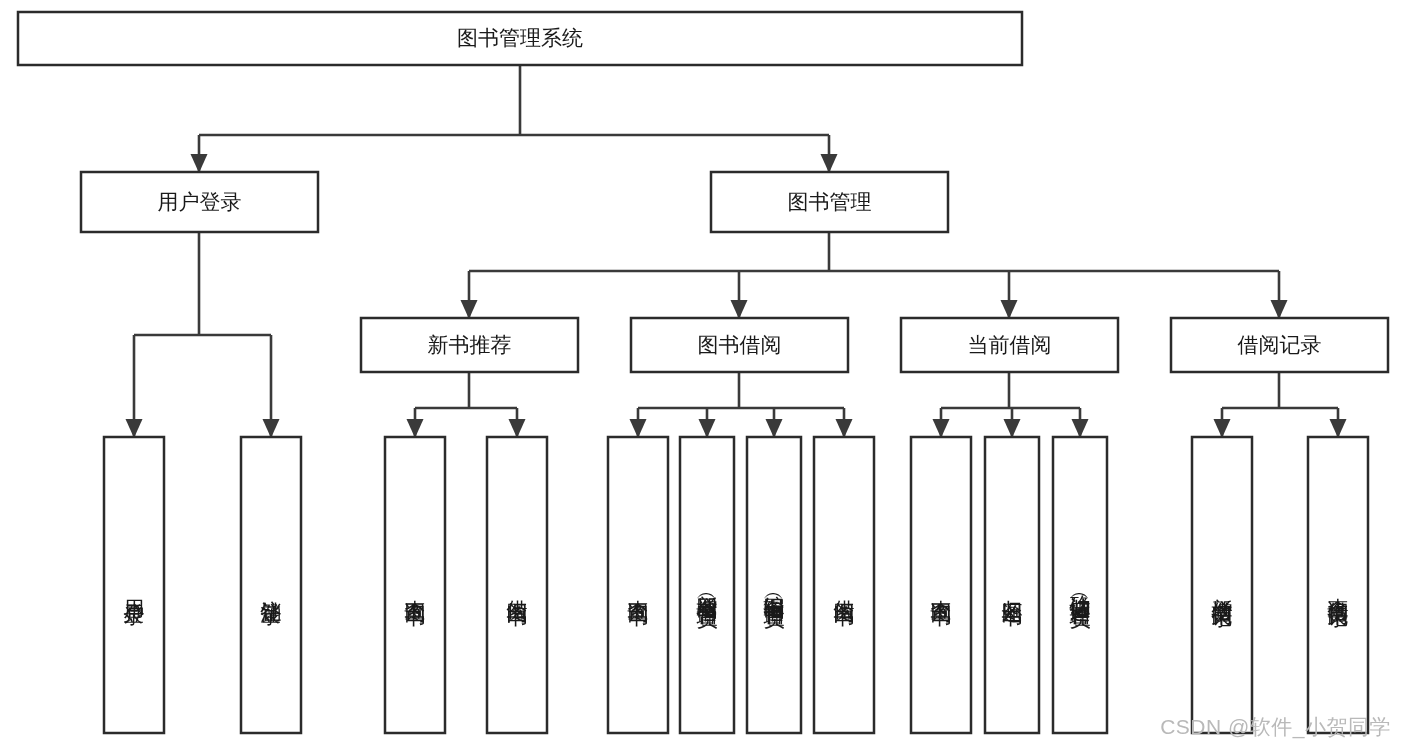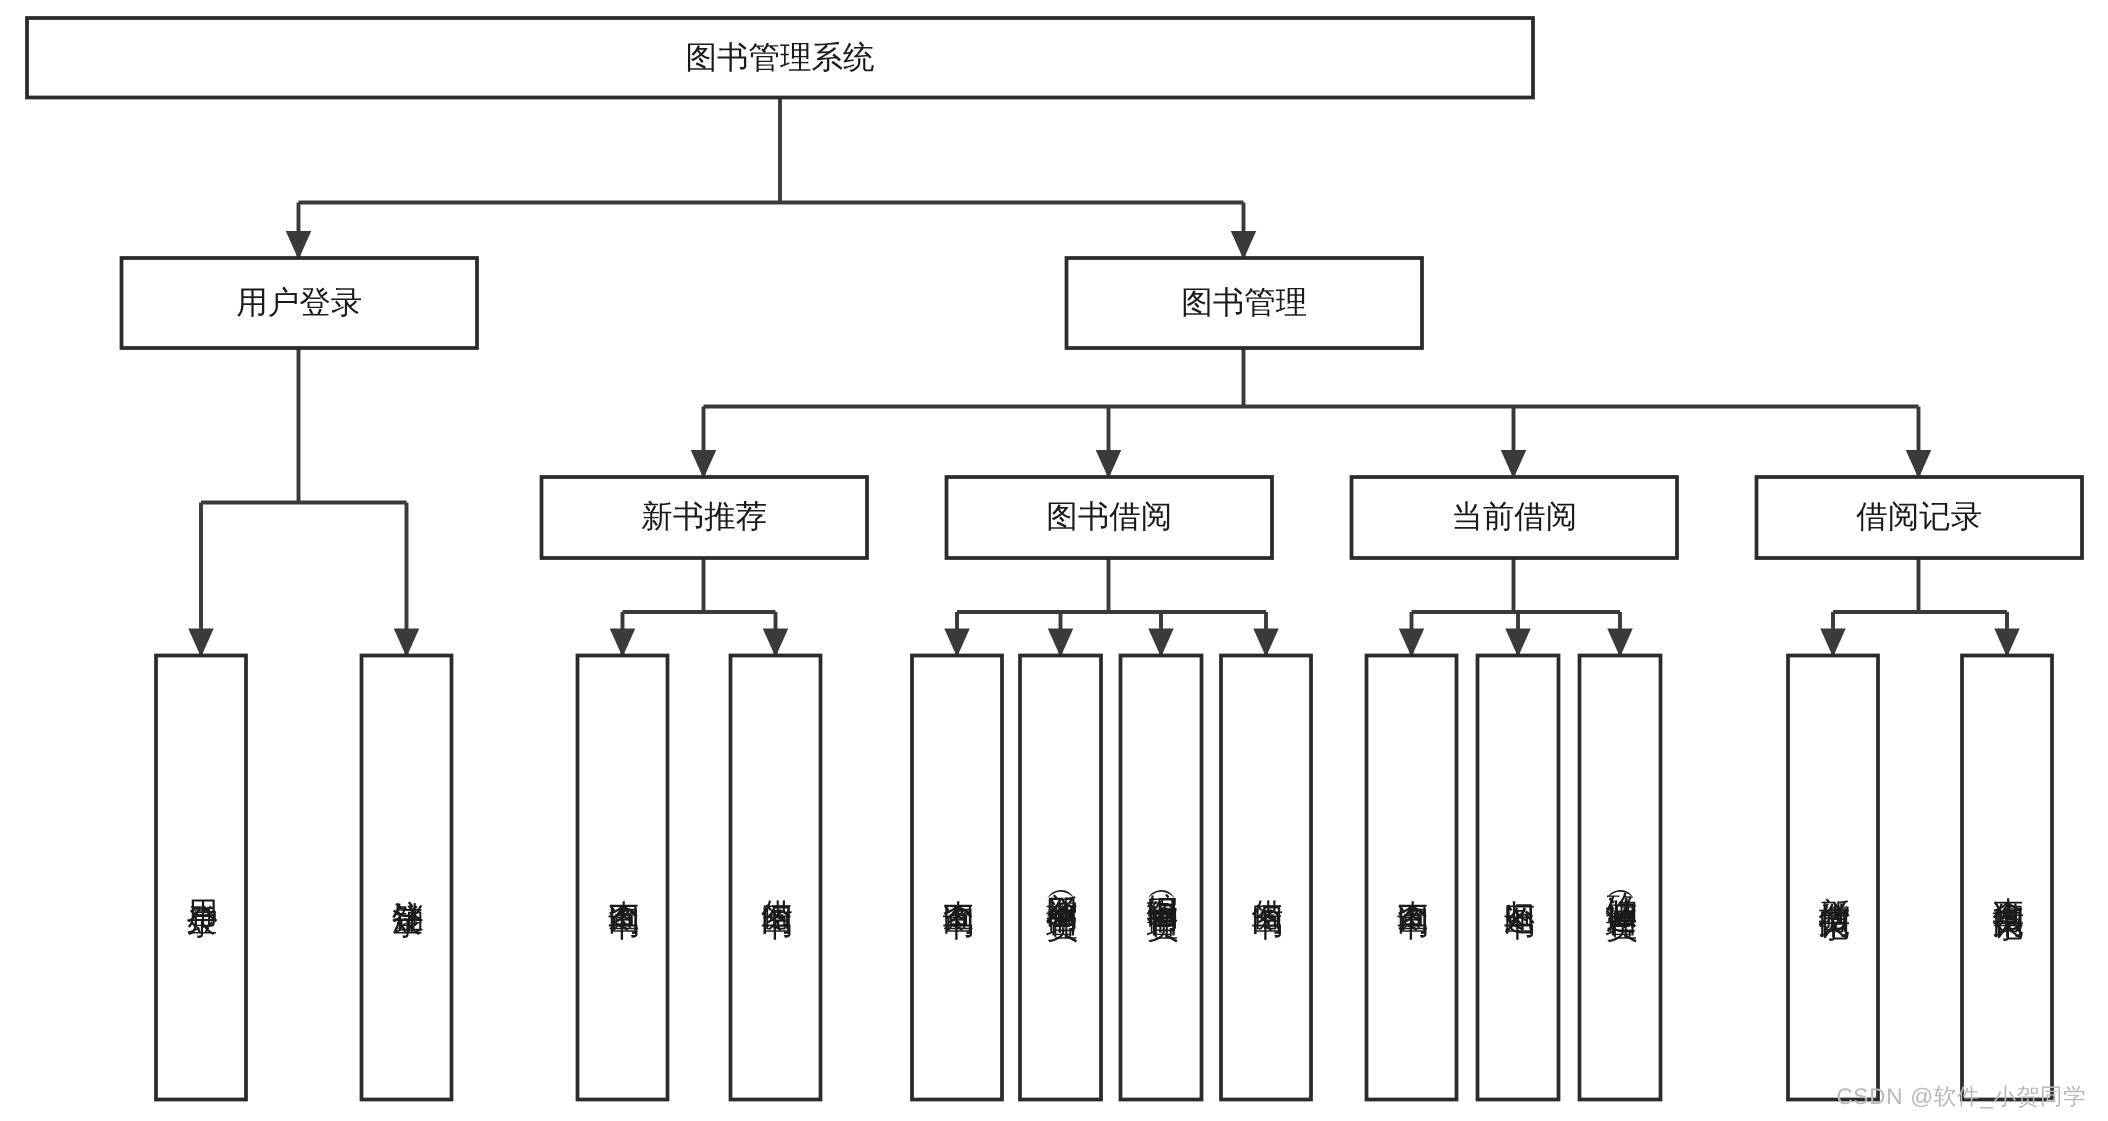--- a/index.html
+++ b/index.html
@@ -60,21 +60,21 @@
     white-space: nowrap;
     text-align: center;
     pointer-events: none;
     transform: translateX(-50%);
   }
   .watermark {
     position: absolute;
     right: 14px;
     bottom: 6px;
     font-family: "Liberation Sans", "DejaVu Sans", sans-serif;
-    font-size: 15px;
+    font-size: 21px;
     color: #b9b9b9;
     letter-spacing: 0.5px;
     white-space: nowrap;
   }
 </style>
 </head>
 <body>
 
 <div id="diagram-root">
 

